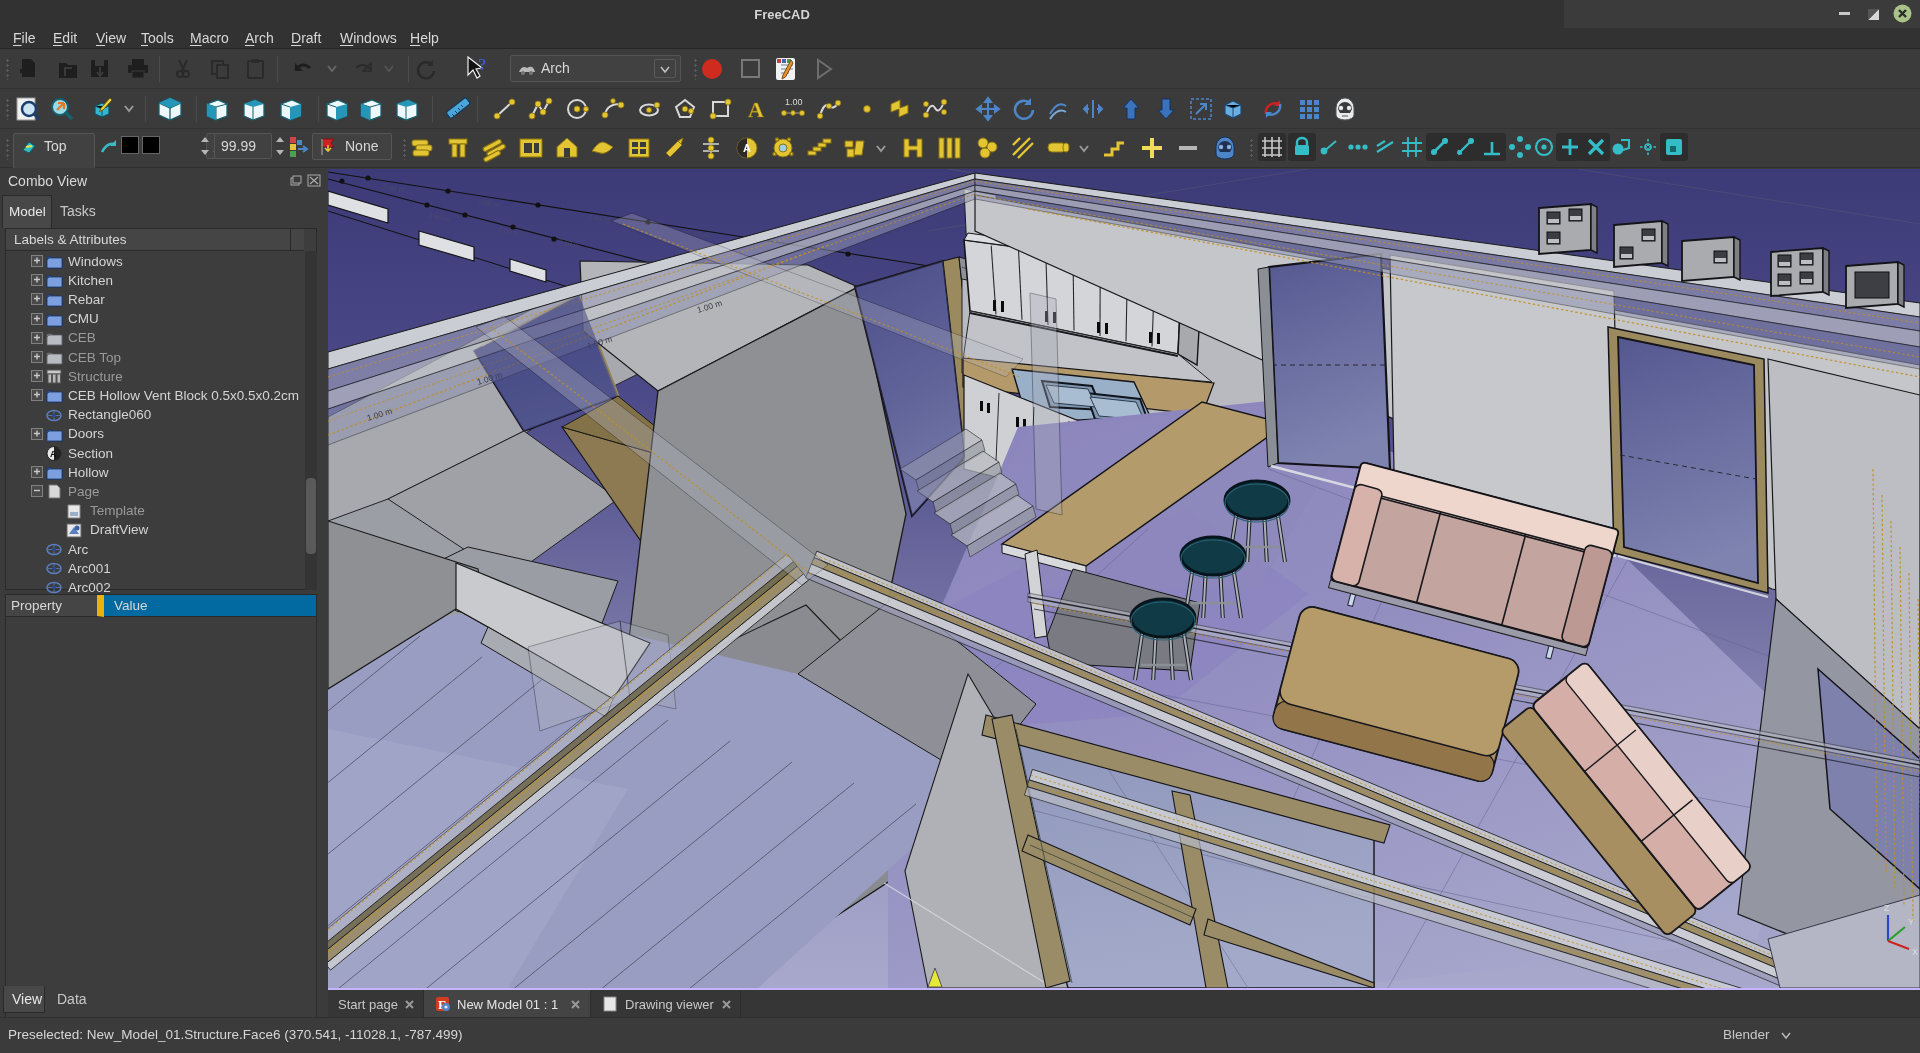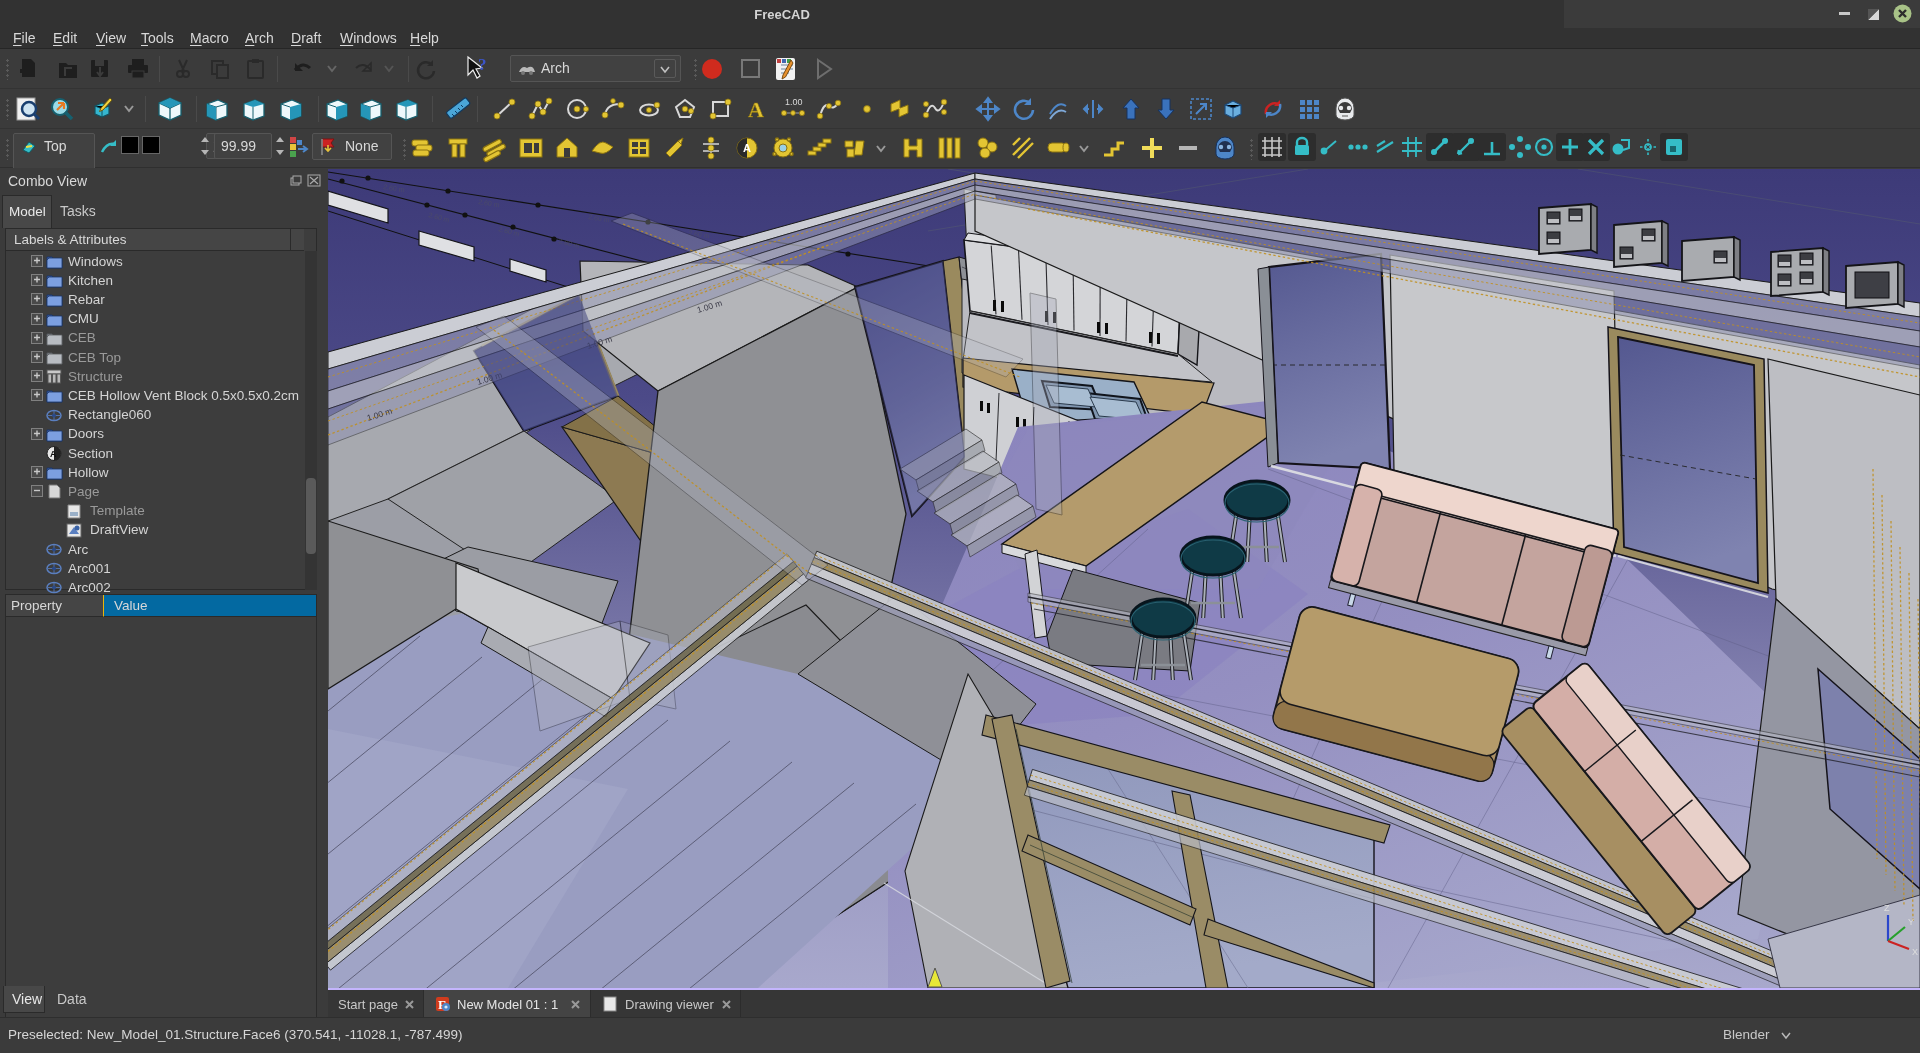--- a/index.html
+++ b/index.html
@@ -600,21 +600,21 @@
       <span style="position:absolute;left:9px;top:8px">Tasks</span>
     </div>
     <div class="abs" style="left:5px;top:60px;width:312px;height:362px;background:#3d3d3d;border:1px solid #2a2a2a;"></div>
     <div class="abs" style="left:6px;top:61px;width:284px;height:22px;background:#454545;border-bottom:1px solid #2a2a2a;color:#d8d8d8;font-size:13.5px;">
       <span style="position:absolute;left:8px;top:3px">Labels &amp; Attributes</span>
     </div>
     <div class="abs" style="left:290px;top:61px;width:14px;height:22px;background:#454545;border-left:1px solid #2a2a2a;border-bottom:1px solid #2a2a2a;"></div>
     <div class="abs" style="left:305px;top:83px;width:12px;height:339px;background:#343434;"></div>
     <div class="abs" style="left:306px;top:310px;width:10px;height:76px;background:#5a5a5a;border-radius:4px;"></div>
     <div class="abs" style="left:5px;top:426px;width:312px;height:560px;background:#3d3d3d;border:1px solid #2a2a2a;"></div>
-    <div class="abs" style="left:6px;top:427px;width:98px;height:22px;background:#454545;border-right:1px solid #eab308;border-bottom:1px solid #2a2a2a;color:#d8d8d8;font-size:13.5px;">
+    <div class="abs" style="left:6px;top:427px;width:98px;height:22px;background:#454545;border-right:7px solid #eab308;border-bottom:1px solid #2a2a2a;color:#d8d8d8;font-size:13.5px;">
       <span style="position:absolute;left:5px;top:3px">Property</span>
     </div>
     <div class="abs" style="left:104px;top:427px;width:212px;height:22px;background:#0369a1;border-bottom:1px solid #2a2a2a;color:#d8d8d8;font-size:13.5px;">
       <span style="position:absolute;left:10px;top:3px">Value</span>
     </div>
     <div class="abs" style="left:3px;top:818px;width:42px;height:27px;background:#484848;border:1px solid #2a2a2a;border-top:none;color:#e8e8e8;font-size:14px;">
       <span style="position:absolute;left:8px;top:5px">View</span>
     </div>
     <div class="abs" style="left:45px;top:818px;width:49px;height:27px;color:#c8c8c8;font-size:14px;">
       <span style="position:absolute;left:12px;top:5px">Data</span>

